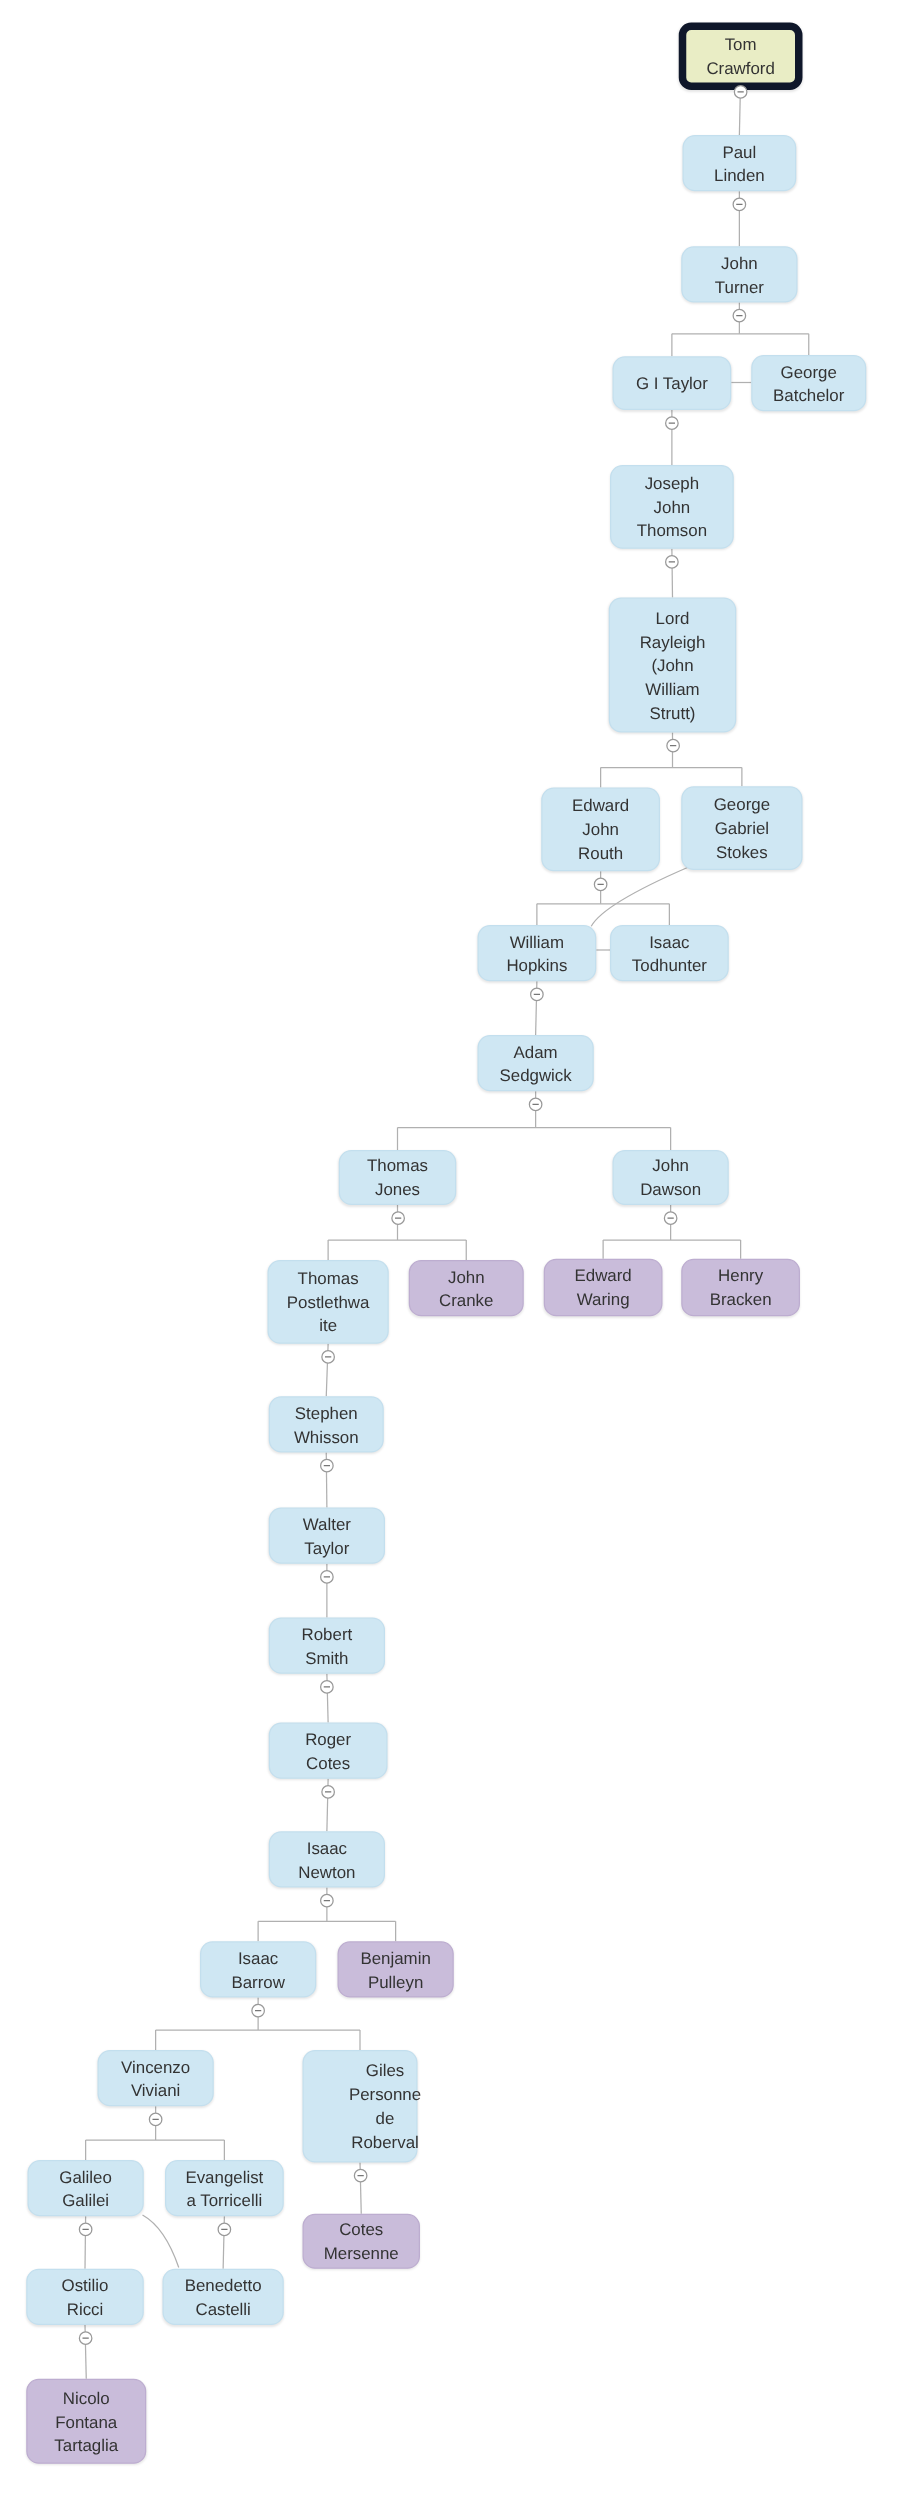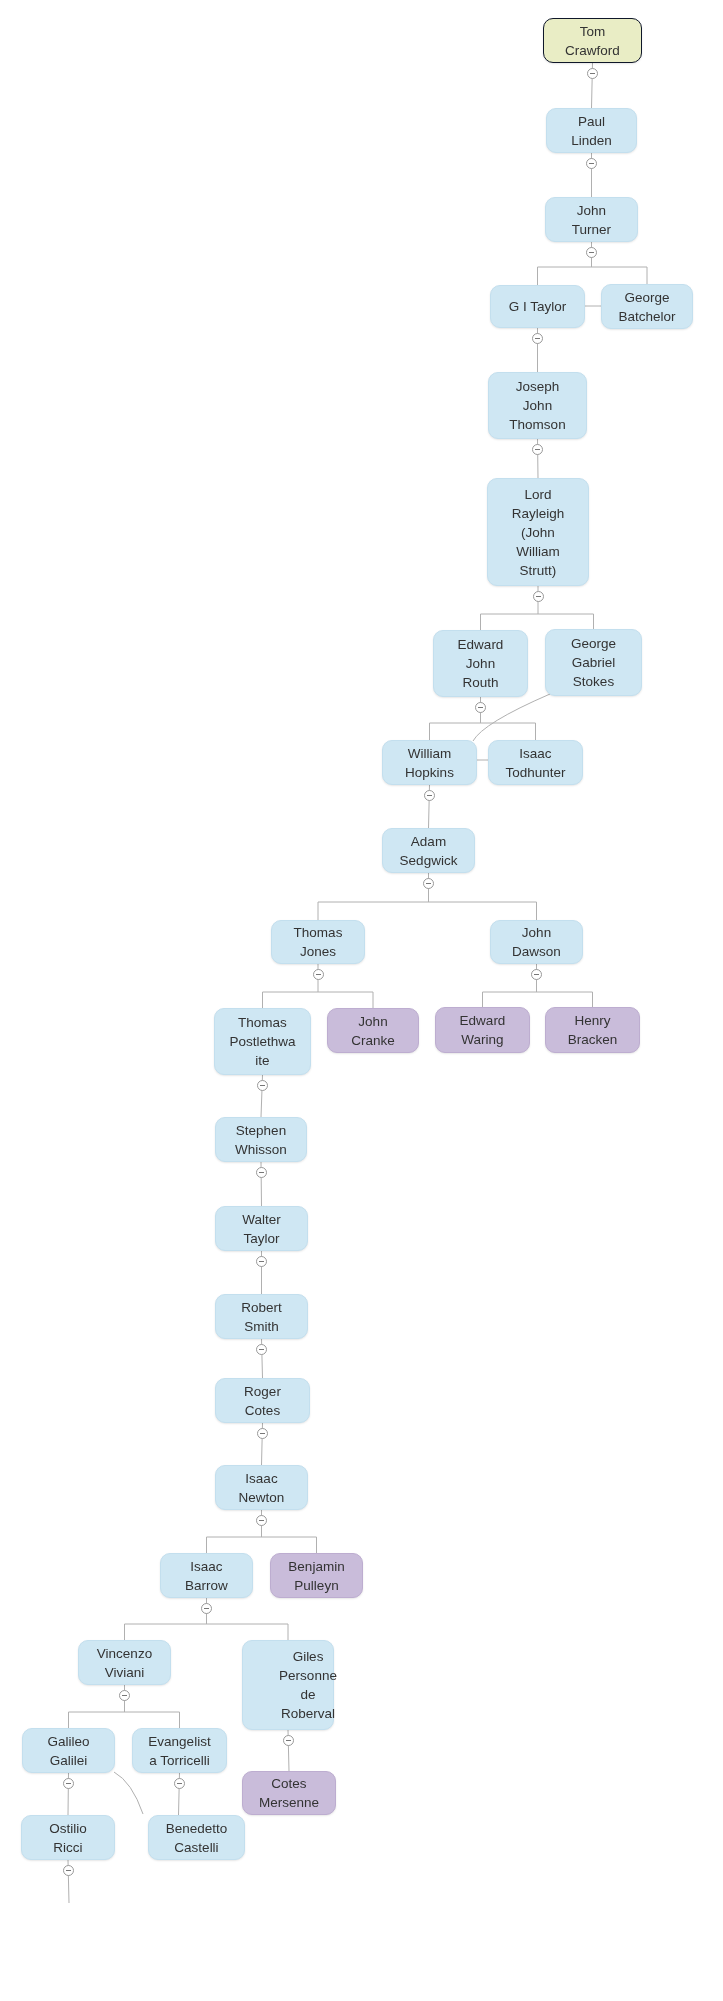--- a/index.html
+++ b/index.html
@@ -31,21 +31,21 @@
     white-space: pre-line;
     font-size: 13.5px;
     line-height: 19px;
     color: #333333;
     border-radius: 10px;
     padding: 2px 4px;
     box-shadow: 0 1px 2px rgba(0,0,0,0.10);
     cursor: pointer;
   }
   .node.person  { background: #cfe7f3; border: 1px solid #c3dfee; }
-  .node.root    { background: #e9edc5; border: 1px solid #0f172a; }
+  .node.root    { background: #e9edc5; border: 6px solid #0f172a; }
   .node.terminal{ background: #c9bcda; border: 1px solid #bdadd0; }
   .collapse {
     position: absolute;
     box-sizing: border-box;
     width: 11px;
     height: 11px;
     border-radius: 50%;
     background: #ffffff;
     border: 1px solid #999999;
     display: flex;
@@ -183,22 +183,25 @@
 de
 Roberval</div>
     <div class="node person" style="left: 22px; top: 1728px; width: 93px; min-height: 45px;">Galileo
 Galilei</div>
     <div class="node person" style="left: 132px; top: 1728px; width: 95px; min-height: 45px; text-align: center;">Evangelist
 a Torricelli</div>
     <div class="node terminal" style="left: 242px; top: 1771px; width: 94px; min-height: 43px;">Cotes
 Mersenne</div>
     <div class="node person" style="left: 21px; top: 1815px; width: 94px; min-height: 45px;">Ostilio
 Ricci</div>
-    <div class="node person" style="left: 148px; top: 1815px; width: 97px; min-height: 45px; text-align: center;">Benedetto
+    <div class="node person" style="left: 130px; top: 1815px; width: 97px; min-height: 45px; text-align: center;">Benedetto
 Castelli</div>
+    <div class="node terminal" style="left: 21px; top: 1903px; width: 96px; min-height: 68px;">Nicolo
+Fontana
+Tartaglia</div>
     <div class="collapse" style="left: 587px; top: 67.5px;">
     <span class="minus-bar"></span>
   </div>
     <div class="collapse" style="left: 586px; top: 157.5px;">
     <span class="minus-bar"></span>
   </div>
     <div class="collapse" style="left: 586px; top: 246.5px;">
     <span class="minus-bar"></span>
   </div>
     <div class="collapse" style="left: 532px; top: 332.5px;">

